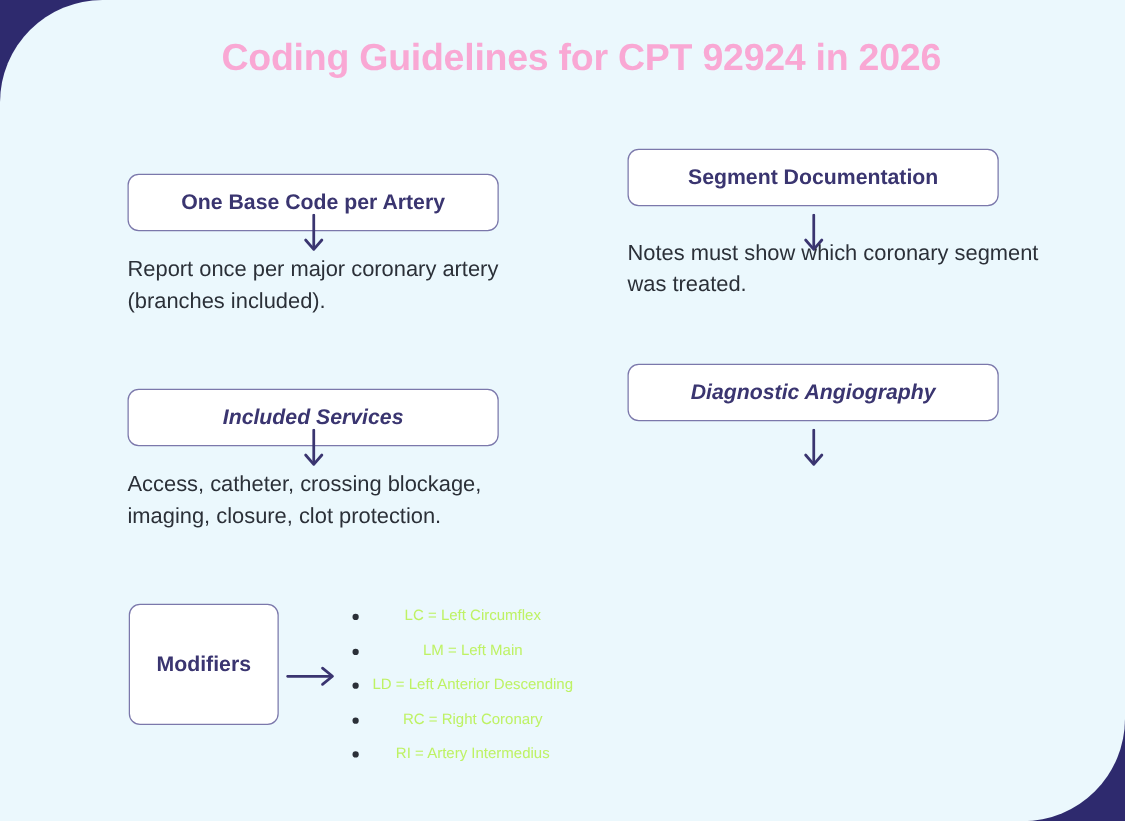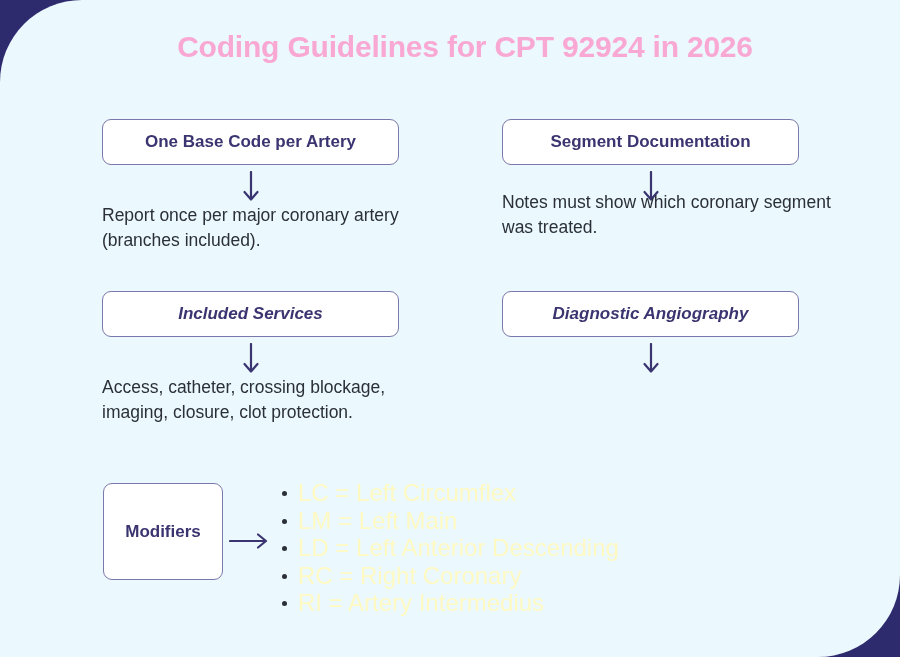--- a/index.html
+++ b/index.html
@@ -54,21 +54,21 @@
     border: 1.5px solid #7b78ab;
     border-radius: 9px;
     display: flex;
     align-items: center;
     justify-content: center;
     color: #3a3570;
     font-size: 17px;
     font-weight: bold;
   }
 
-  .col-left  { left: 102px; }
+  .col-left  { left: 102px; margin-top: 20px; }
   .col-right { left: 502px; text-align: center; }
   .row-box   { width: 297px; height: 46px; }
 
   .r1 { top: 119px; }
   .r2 { top: 291px; font-style: italic; }
 
   
   .arrow-down {
     position: absolute;
     width: 30px;
@@ -115,24 +115,25 @@
     position: absolute;
     left: 282px;
     top: 479px;
     margin: 0;
     padding: 0;
     list-style: none;
   }
   .mod-list li {
     position: relative;
     padding-left: 16px;
-    font-size: 24px;
+    font-size: 12px;
     line-height: 27.5px;
-    color: #fef9c3;
+    color: #bef264;
     white-space: nowrap;
+    text-align: center;
   }
   .mod-list li::before {
     content: "";
     position: absolute;
     left: 0;
     top: 12px;
     width: 5px;
     height: 5px;
     border-radius: 50%;
     background: #2b3038;

